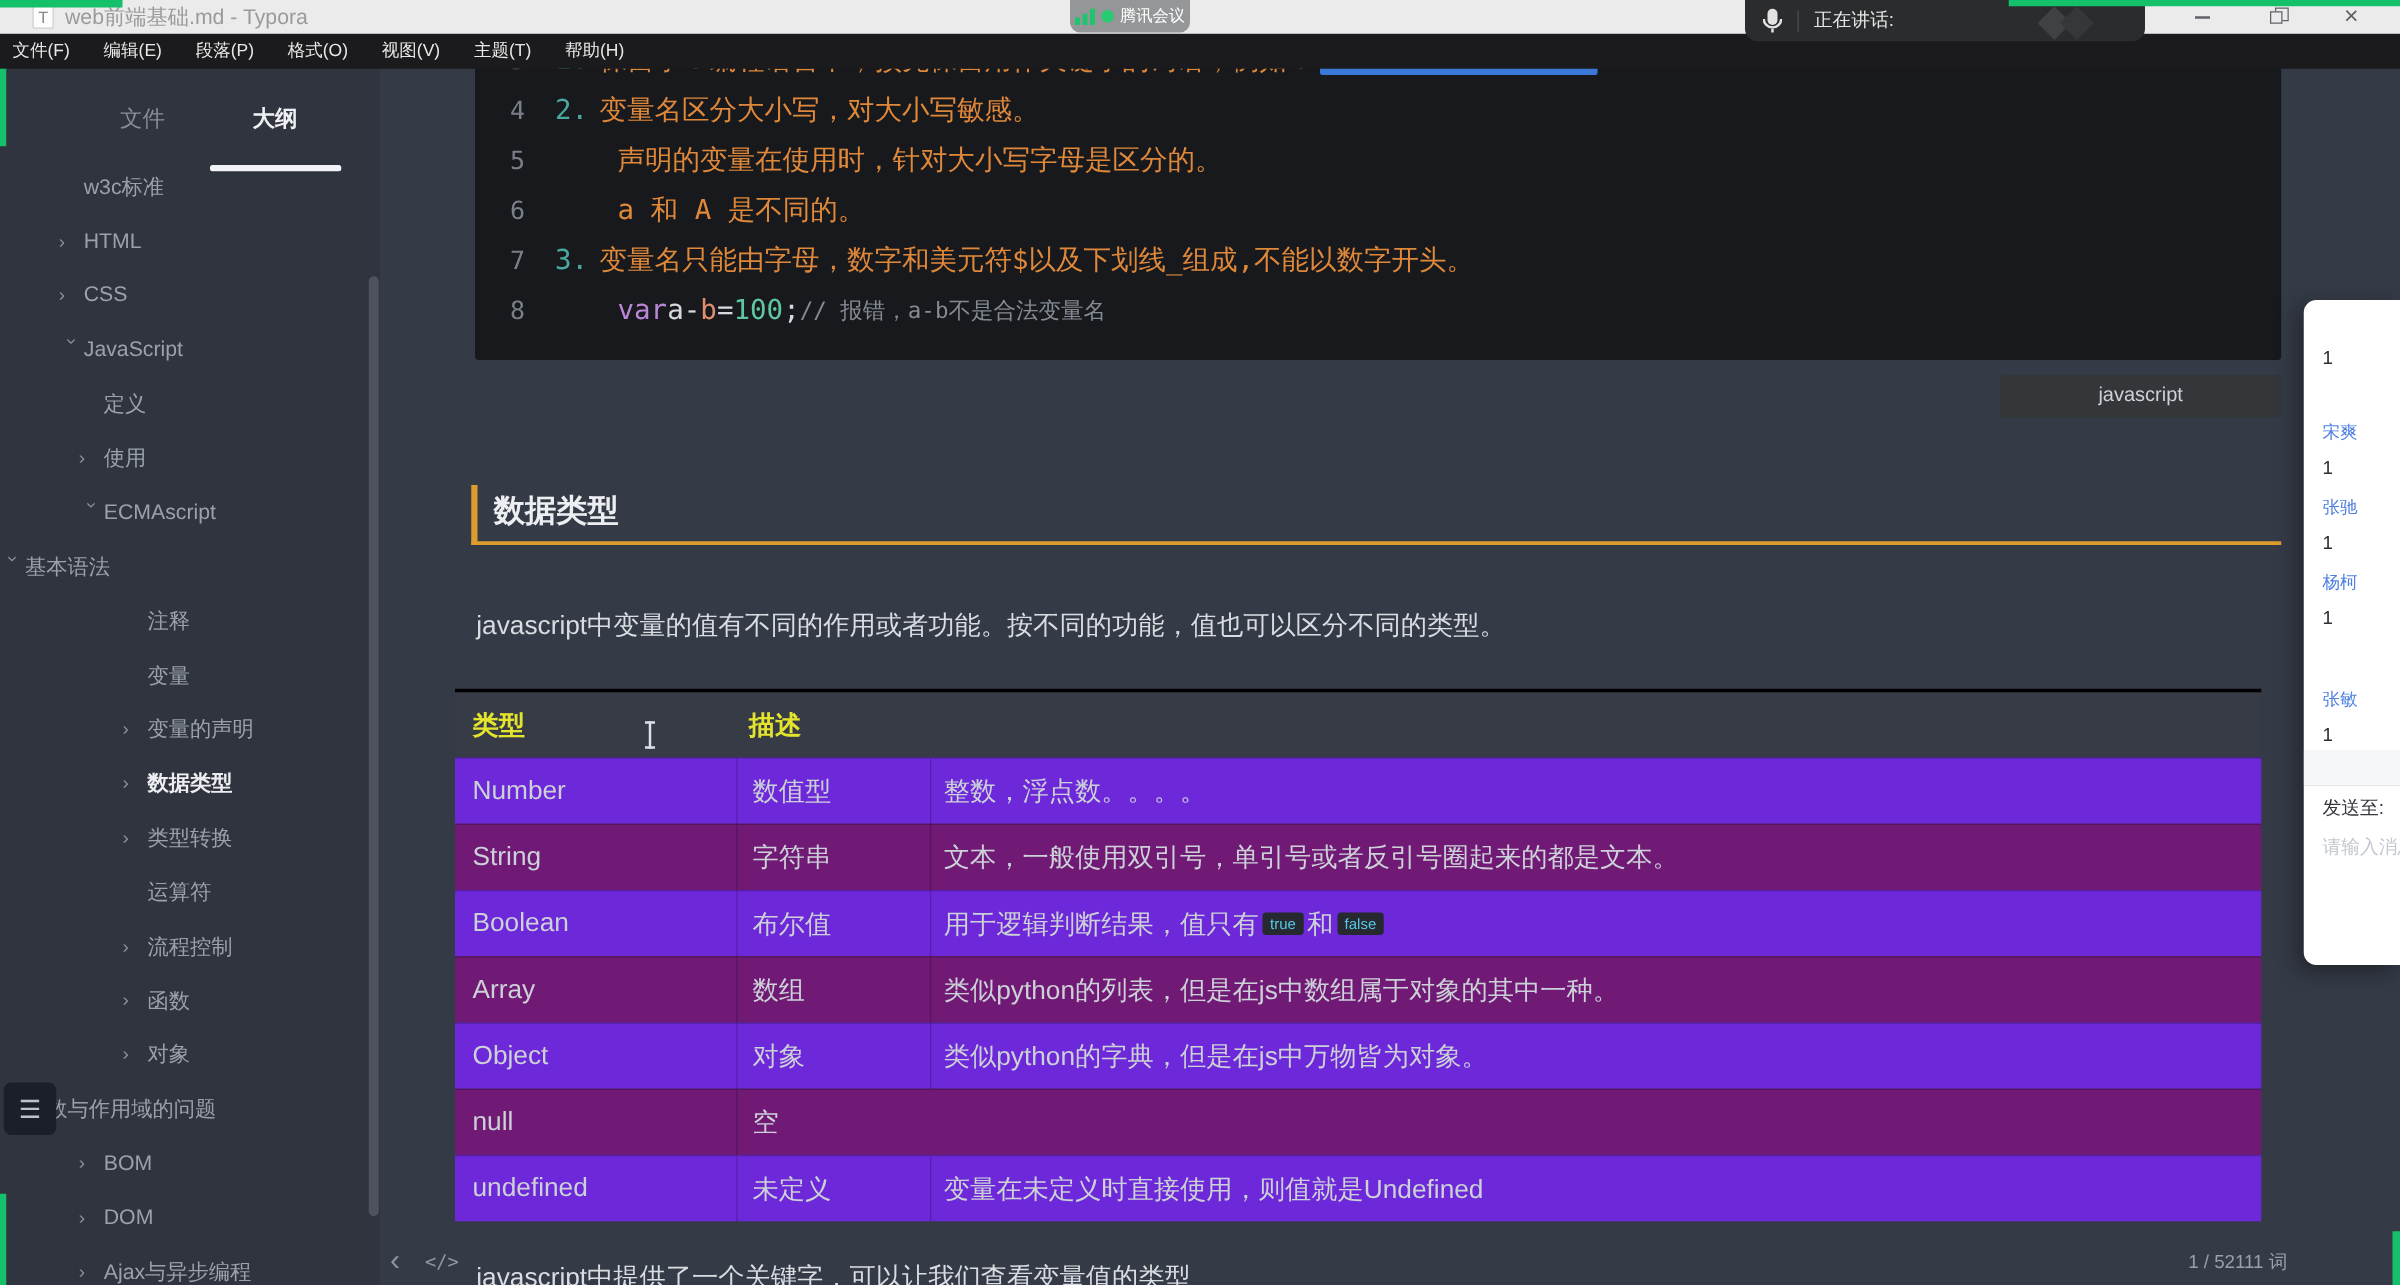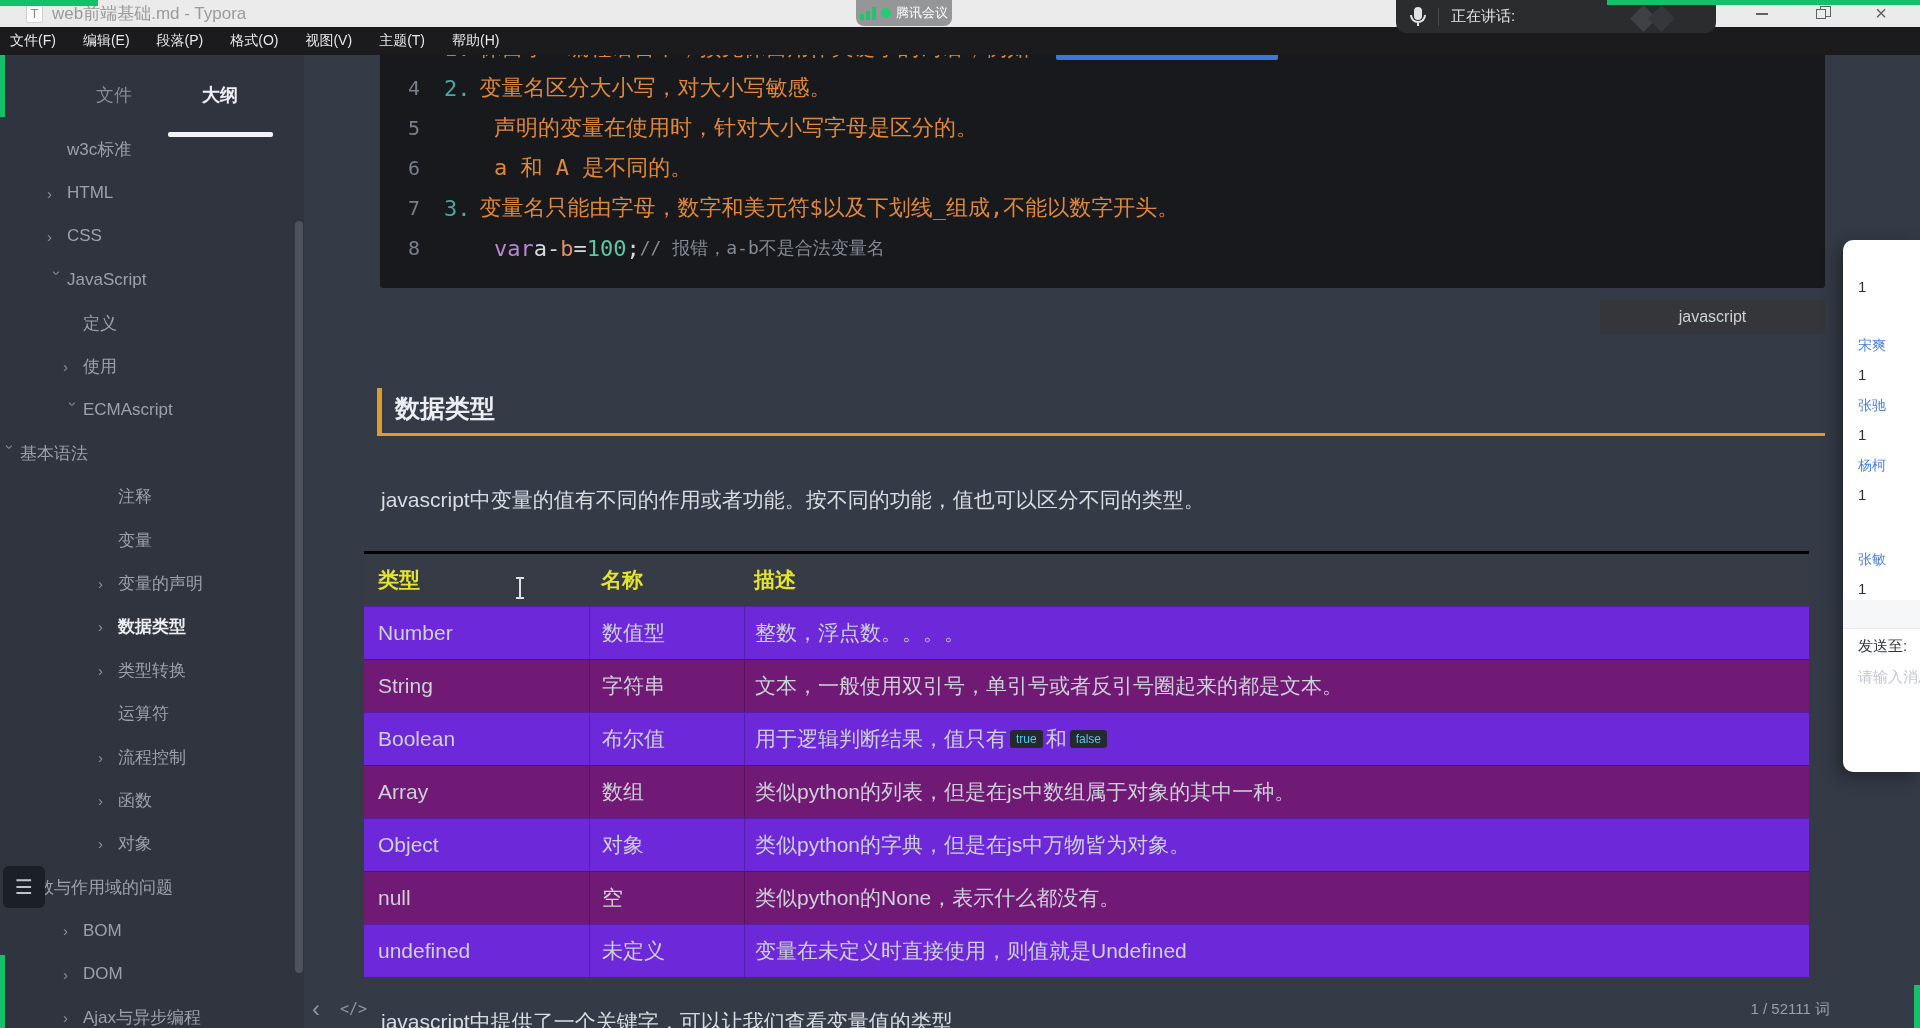--- a/index.html
+++ b/index.html
@@ -187,21 +187,20 @@
 
   <div class="h-bar"></div>
   <div class="h-text">数据类型</div>
   <div class="h-underline"></div>
 
   <div class="para">javascript中变量的值有不同的作用或者功能。按不同的功能，值也可以区分不同的类型。</div>
 
   <div class="dtable" id="dtable">
       <div class="t-row t-head">
         <div class="c1">类型</div>
-        <div class="c2">名称</div>
         <div class="c3">描述</div>
       </div>
       <div class="t-row odd">
         <div class="c1">Number</div>
         <div class="c2">数值型</div>
         <div class="c3">
           <span>整数，浮点数。。。。</span>
         </div>
       </div>
       <div class="t-row even">
@@ -231,23 +230,20 @@
       <div class="t-row odd">
         <div class="c1">Object</div>
         <div class="c2">对象</div>
         <div class="c3">
           <span>类似python的字典，但是在js中万物皆为对象。</span>
         </div>
       </div>
       <div class="t-row even">
         <div class="c1">null</div>
         <div class="c2">空</div>
-        <div class="c3">
-          <span>类似python的None，表示什么都没有。</span>
-        </div>
       </div>
       <div class="t-row odd">
         <div class="c1">undefined</div>
         <div class="c2">未定义</div>
         <div class="c3">
           <span>变量在未定义时直接使用，则值就是Undefined</span>
         </div>
       </div>
     </div>
   <div class="ibeam"></div>

